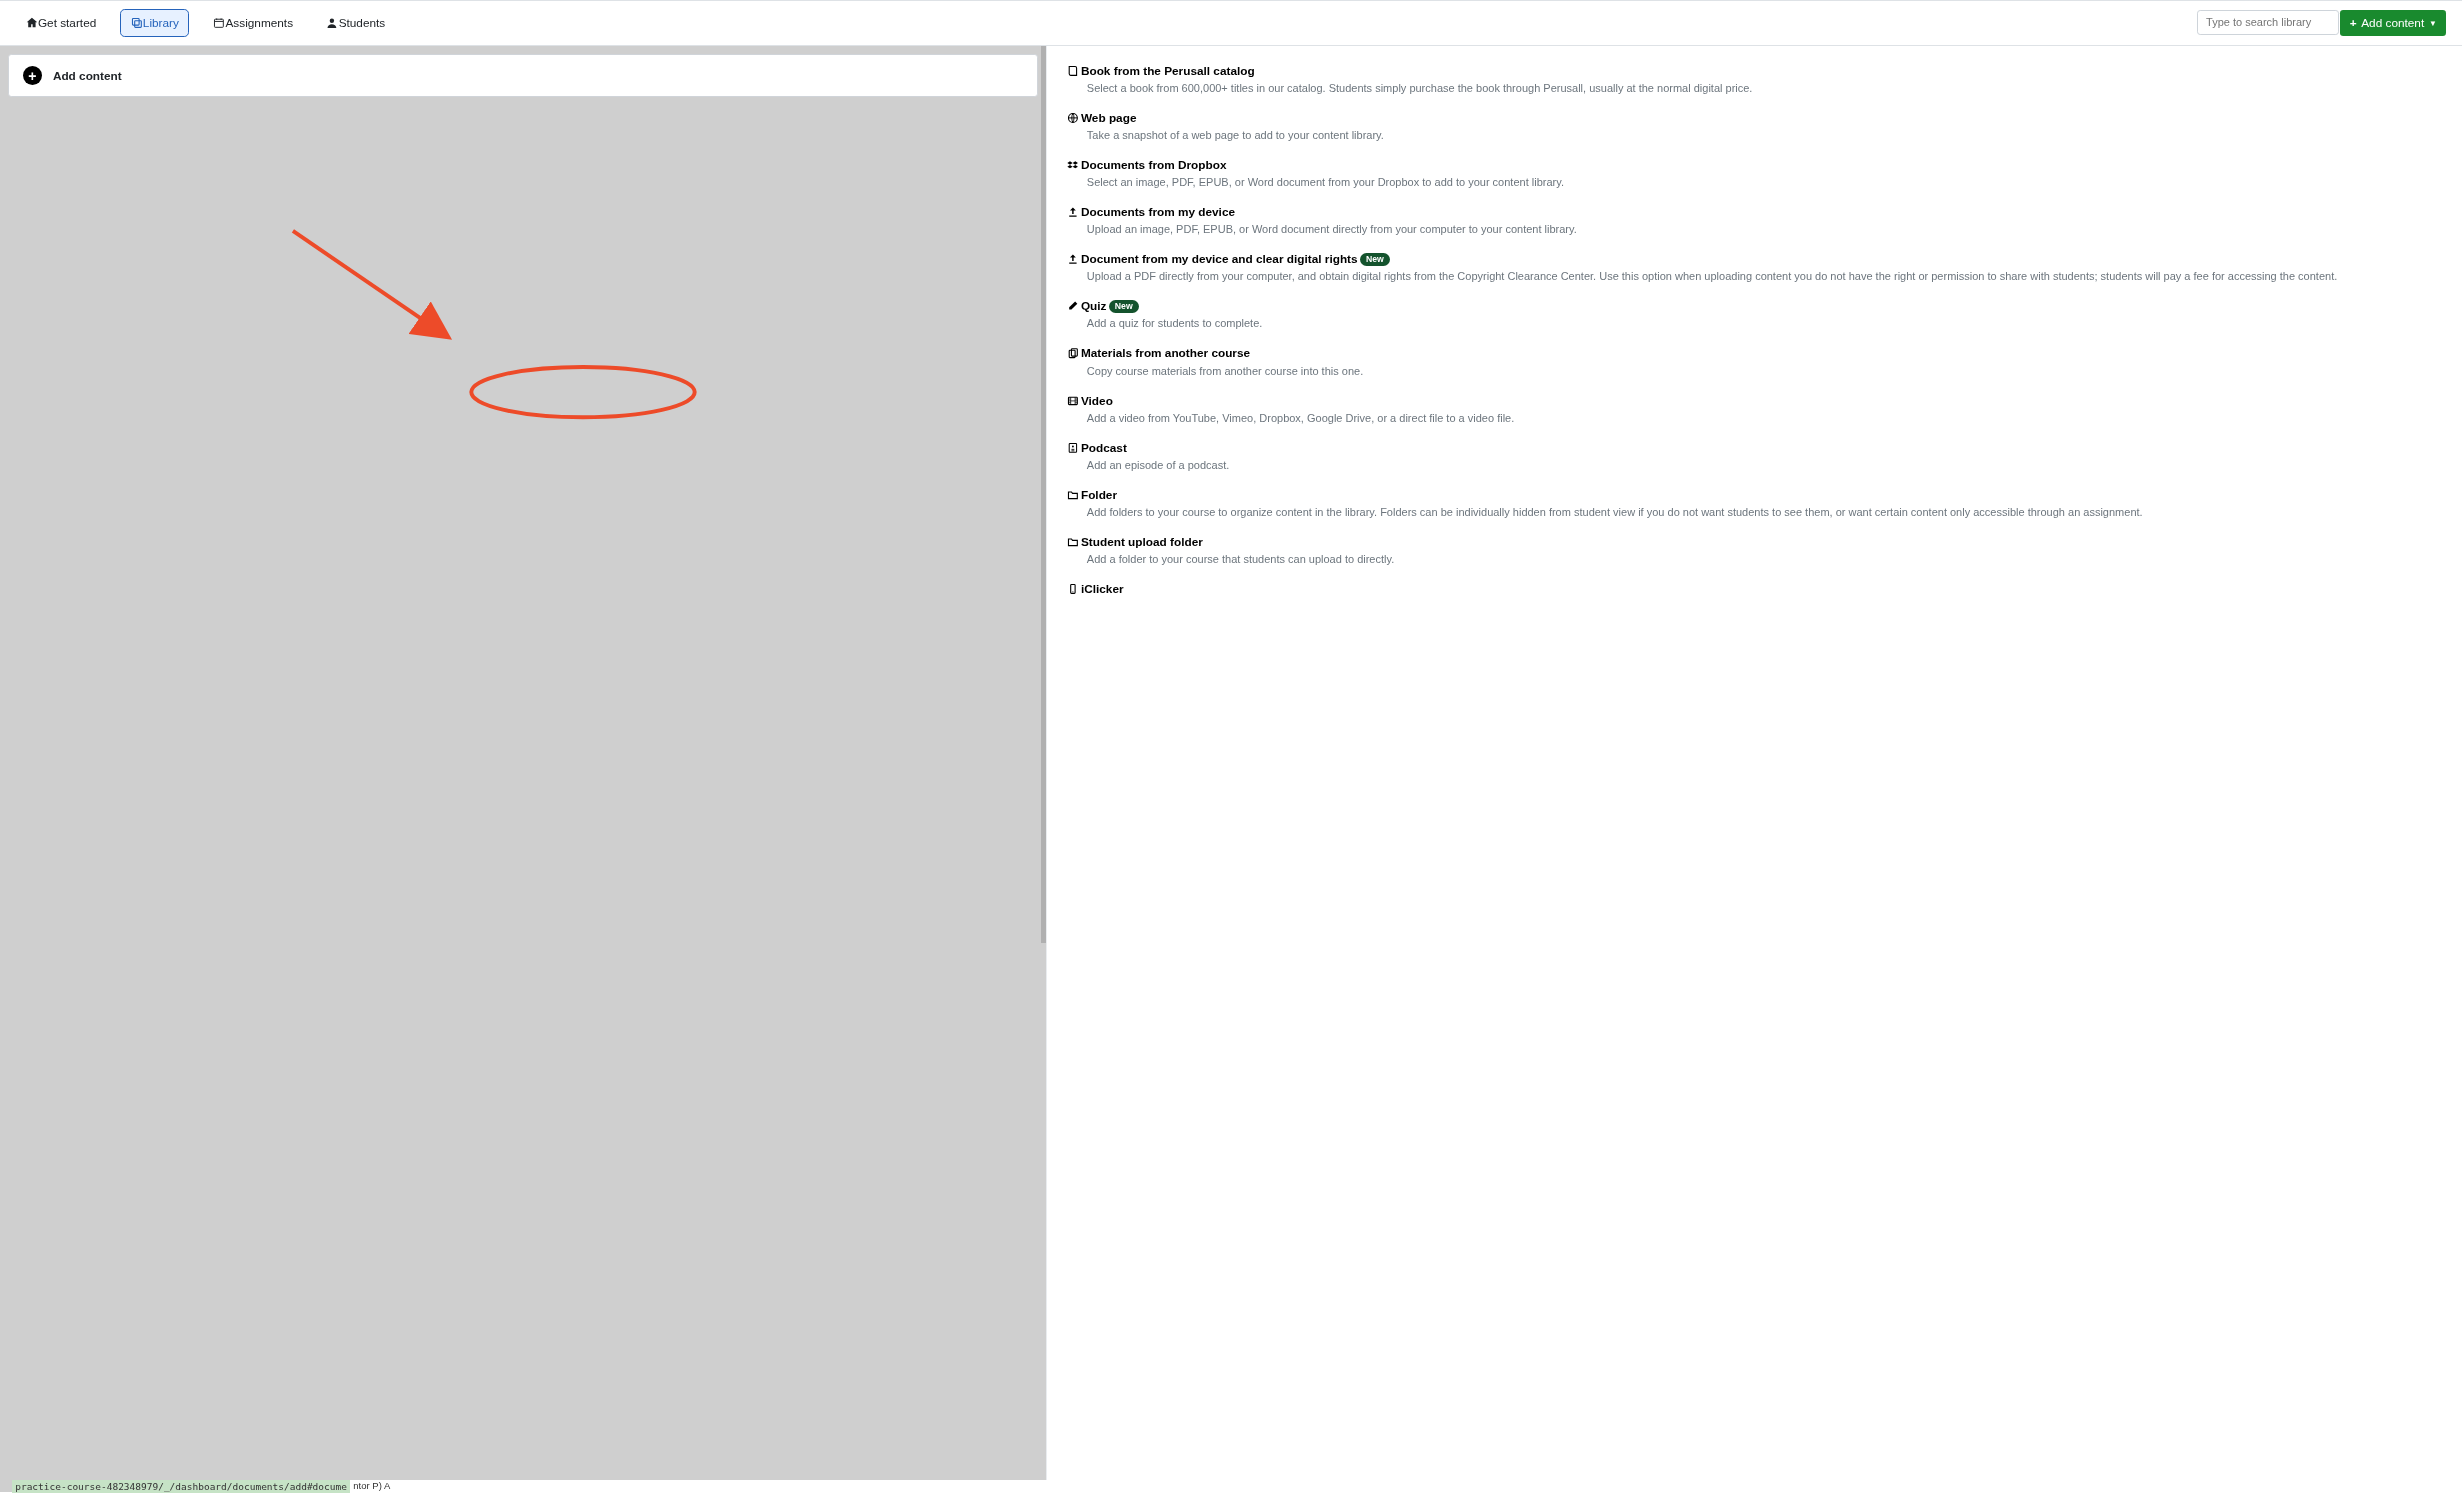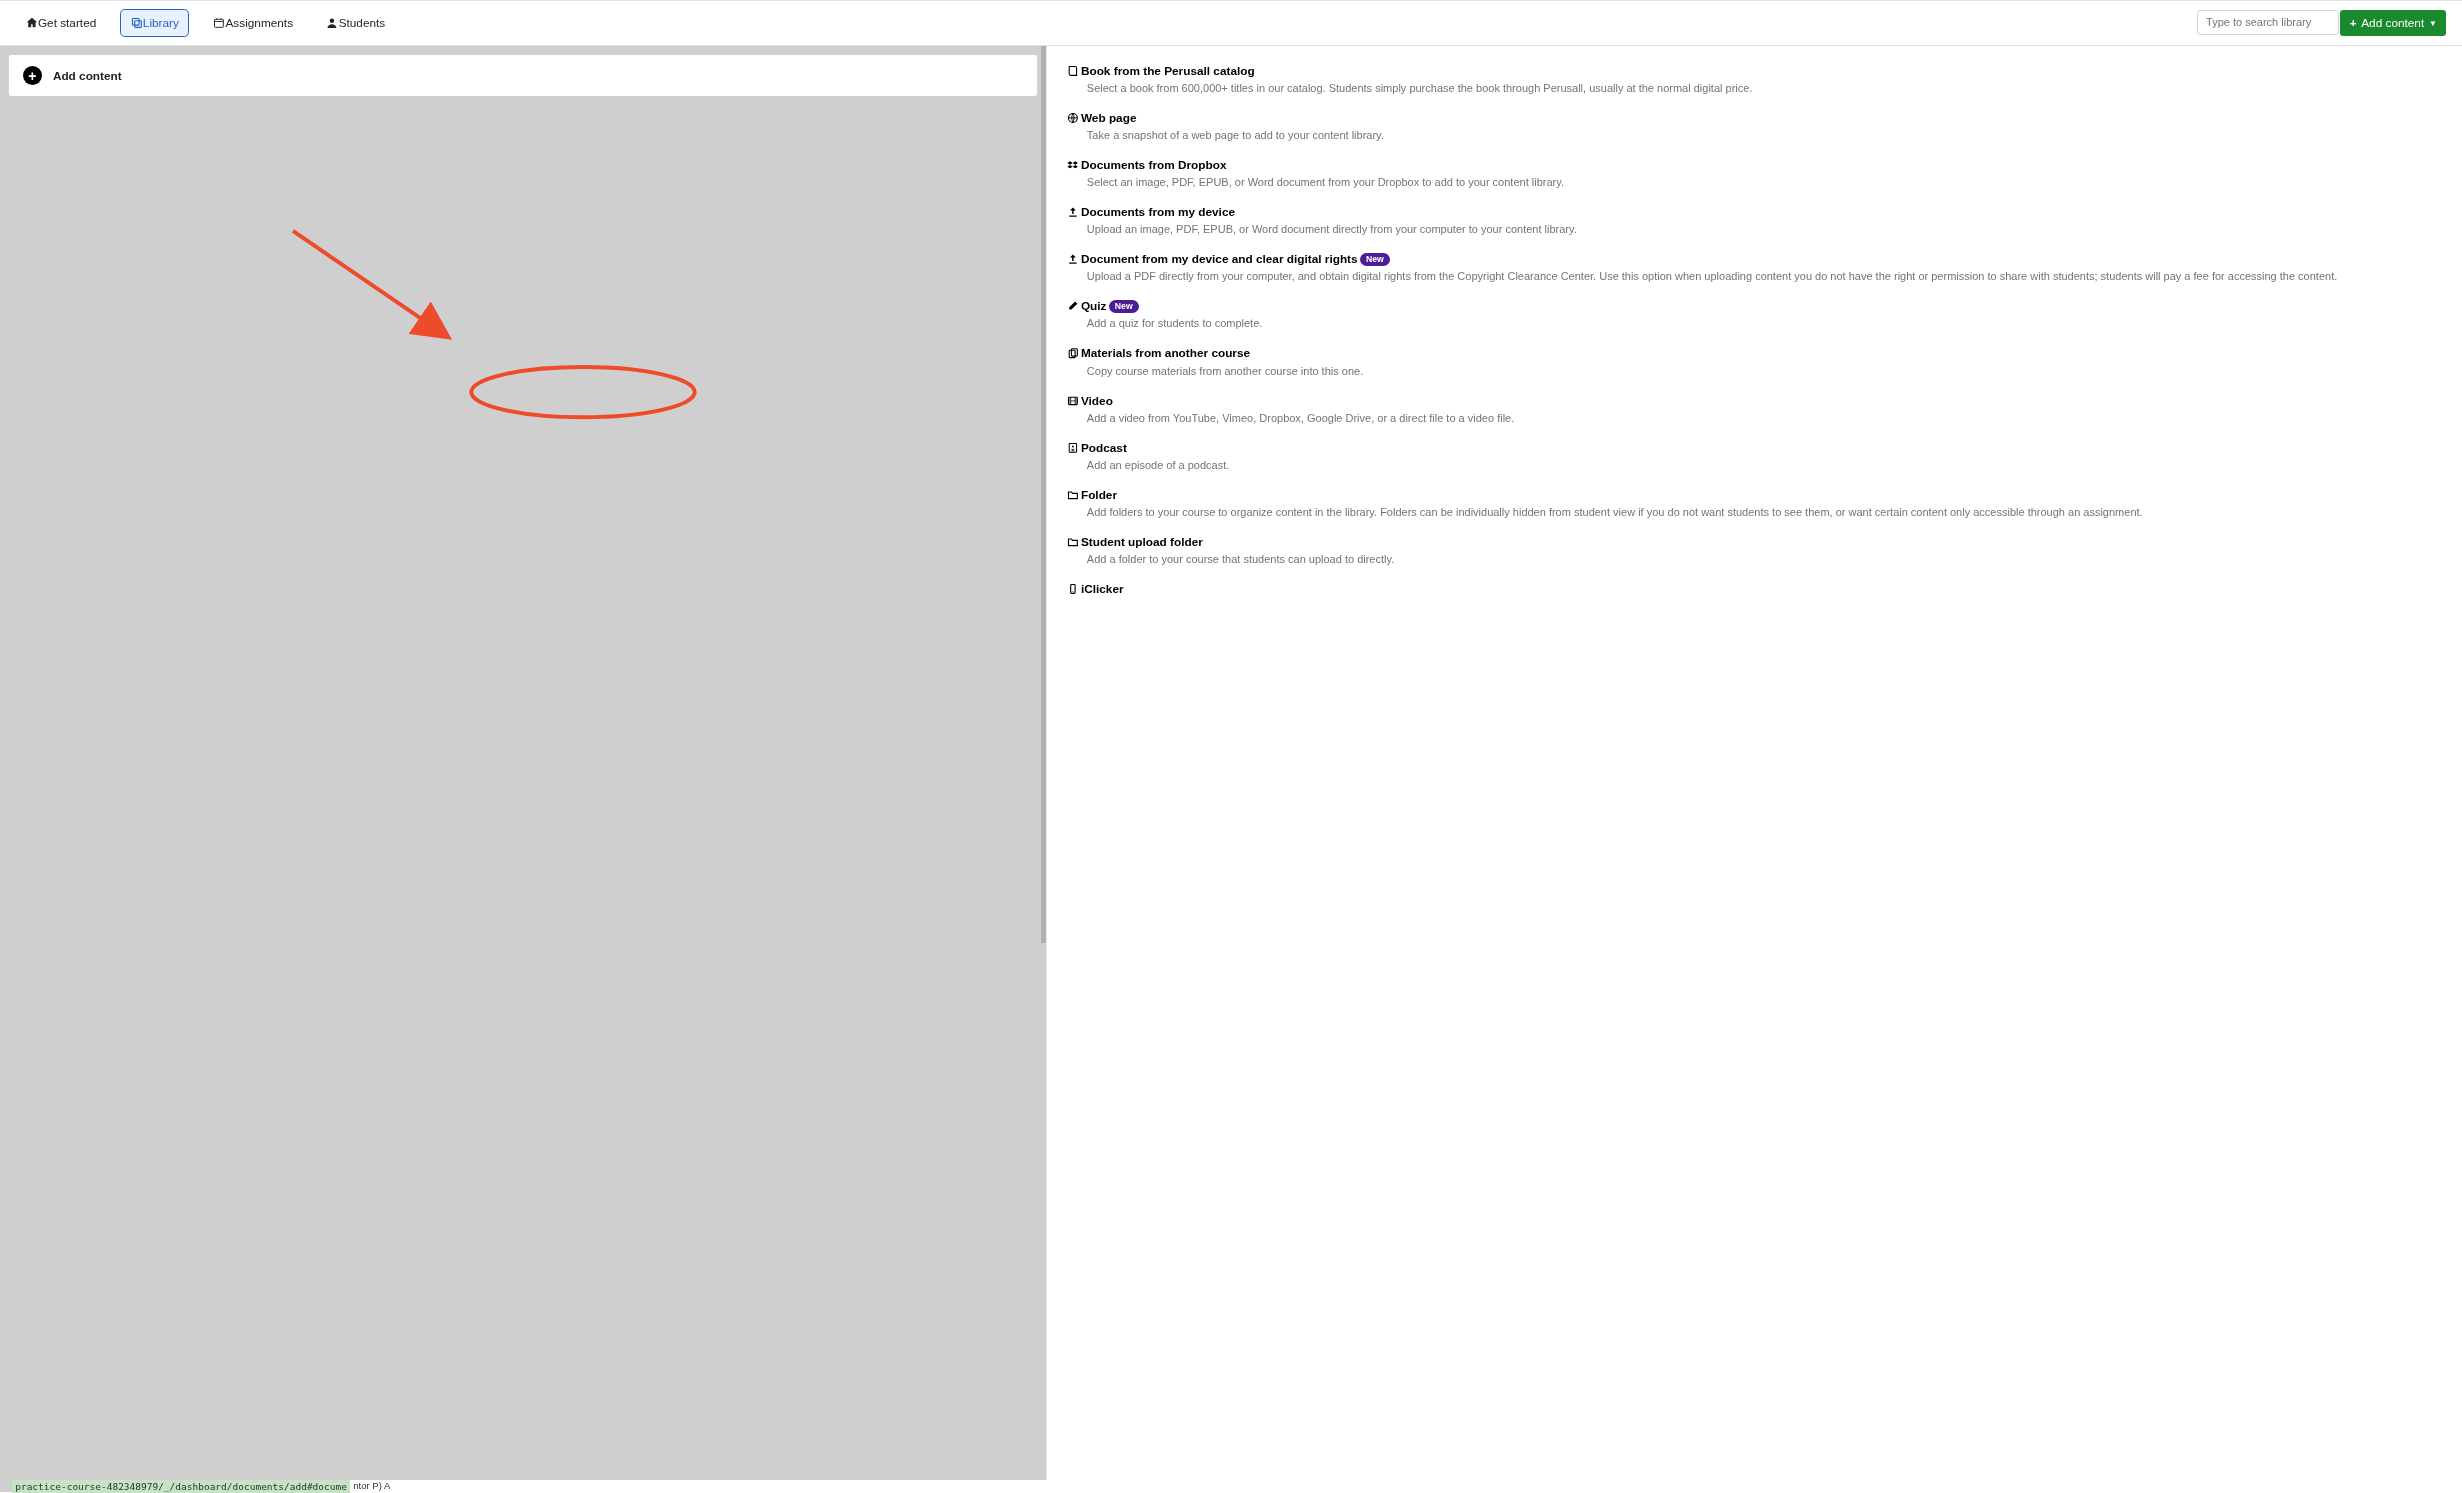--- a/index.html
+++ b/index.html
@@ -132,21 +132,21 @@
       color: #000;
     }
     .option-title .icon {
       width: 12.6px;
       display: inline-flex;
       align-items: center;
       justify-content: center;
       color: #000;
     }
     .badge {
-      background: #4c1d95;
+      background: #14532d;
       color: #fff;
       font-size: 8.7px;
       padding: 1.6px 6.3px;
       border-radius: 7.9px;
       font-weight: 600;
     }
     .option-desc {
       margin-top: 3.2px;
       margin-left: 20.5px;
       color: #6c757d;

